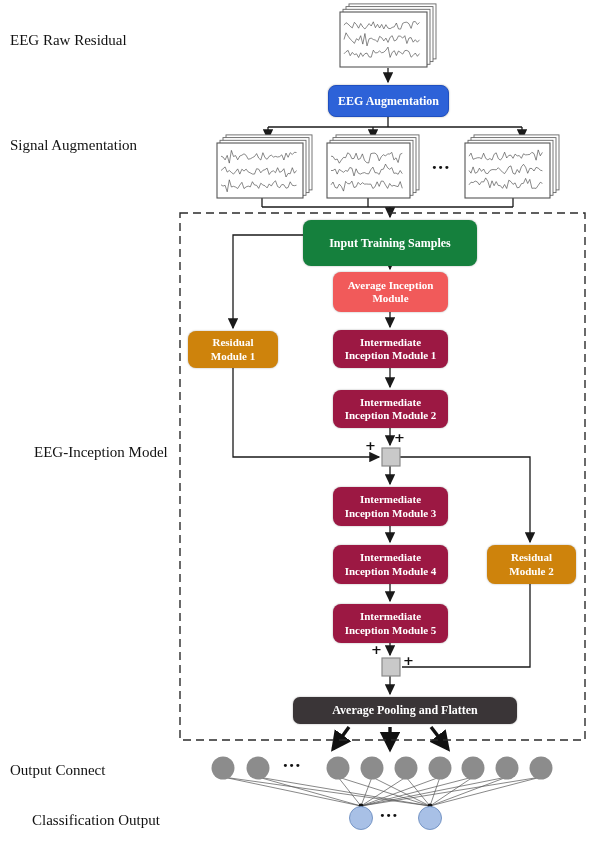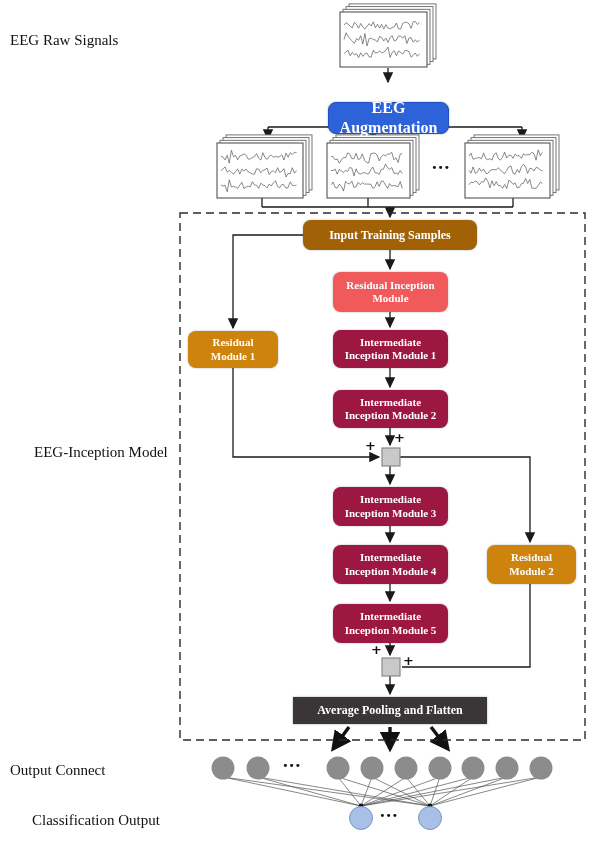--- a/index.html
+++ b/index.html
@@ -119,30 +119,31 @@
       <circle cx="440" cy="768" r="11.5" fill="#8C8C8C"></circle>
       <circle cx="473" cy="768" r="11.5" fill="#8C8C8C"></circle>
       <circle cx="507" cy="768" r="11.5" fill="#8C8C8C"></circle>
       <circle cx="541" cy="768" r="11.5" fill="#8C8C8C"></circle>
       <circle cx="361" cy="806" r="2.4" fill="#111"></circle>
       <circle cx="361" cy="818" r="11.5" fill="#A8C0E6" stroke="#6E8EBF" stroke-width="0.9"></circle>
       <circle cx="430" cy="806" r="2.4" fill="#111"></circle>
       <circle cx="430" cy="818" r="11.5" fill="#A8C0E6" stroke="#6E8EBF" stroke-width="0.9"></circle>
     </svg>
 
-  <div class="side-label" style="left:10px;top:32px;">EEG Raw Signals</div>
+  <div class="side-label" style="left:10px;top:32px;">EEG Raw Residual</div>
+  <div class="side-label" style="left:10px;top:137px;">Signal Augmentation</div>
   <div class="side-label" style="left:12px;top:444px;margin-left:22px;">EEG-Inception Model</div>
   <div class="side-label" style="left:10px;top:762px;">Output Connect</div>
   <div class="side-label" style="left:10px;top:812px;margin-left:22px;">Classification Output</div>
 
-  <div class="node" style="left: 328px; top: 102px; width: 119px; height: 30px; font-size: 16px; border: 1px solid rgb(31, 79, 192); background: rgb(45, 98, 216);">EEG Augmentation</div>
+  <div class="node" style="left: 328px; top: 85px; width: 119px; height: 30px; font-size: 12px; border: 1px solid rgb(31, 79, 192); background: rgb(45, 98, 216);">EEG Augmentation</div>
 
-  <div class="node" style="left: 303px; top: 220px; width: 174px; height: 30px; font-size: 12px; background: #a16207;">Input Training Samples</div>
+  <div class="node" style="left: 303px; top: 220px; width: 174px; height: 46px; font-size: 12px; background: #15803d;">Input Training Samples</div>
 
-  <div class="node" style="left: 333px; top: 272px; width: 115px; height: 40px; font-size: 11px; background: rgb(241, 90, 90);">Residual Inception
+  <div class="node" style="left: 333px; top: 272px; width: 115px; height: 40px; font-size: 11px; background: rgb(241, 90, 90);">Average Inception
 Module</div>
 
   <div class="node" style="left: 333px; top: 330px; width: 115px; height: 38px; font-size: 11px; background: rgb(156, 24, 67);">Intermediate
 Inception Module 1</div>
 
   <div class="node" style="left: 333px; top: 390px; width: 115px; height: 38px; font-size: 11px; background: rgb(156, 24, 67);">Intermediate
 Inception Module 2</div>
 
   <div class="node" style="left: 333px; top: 487px; width: 115px; height: 39px; font-size: 11px; background: rgb(156, 24, 67);">Intermediate
 Inception Module 3</div>
@@ -152,21 +153,21 @@
 
   <div class="node" style="left: 333px; top: 604px; width: 115px; height: 39px; font-size: 11px; background: rgb(156, 24, 67);">Intermediate
 Inception Module 5</div>
 
   <div class="node" style="left: 188px; top: 331px; width: 90px; height: 37px; font-size: 11px; background: rgb(206, 131, 12);">Residual
 Module 1</div>
 
   <div class="node" style="left: 487px; top: 545px; width: 89px; height: 39px; font-size: 11px; background: rgb(206, 131, 12);">Residual
 Module 2</div>
 
-  <div class="node" style="left: 293px; top: 697px; width: 194px; height: 27px; font-size: 12px; border-radius: 0; background: rgb(58, 53, 55);">Average Pooling and Flatten</div>
+  <div class="node" style="left: 293px; top: 697px; width: 224px; height: 27px; font-size: 12px; border-radius: 7px; background: rgb(58, 53, 55);">Average Pooling and Flatten</div>
 
   <span class="sym" style="left:365px;top:438px;font-size:13px;">+</span>
   <span class="sym" style="left:394px;top:430px;font-size:13px;">+</span>
   <span class="sym" style="left:371px;top:642px;font-size:13px;">+</span>
   <span class="sym" style="left:403px;top:653px;font-size:13px;">+</span>
 
   <span class="dots" style="left:432px;top:152px;">...</span>
   <span class="dots" style="left:283px;top:750px;">...</span>
   <span class="dots" style="left:380px;top:800px;">...</span>
 </div>

